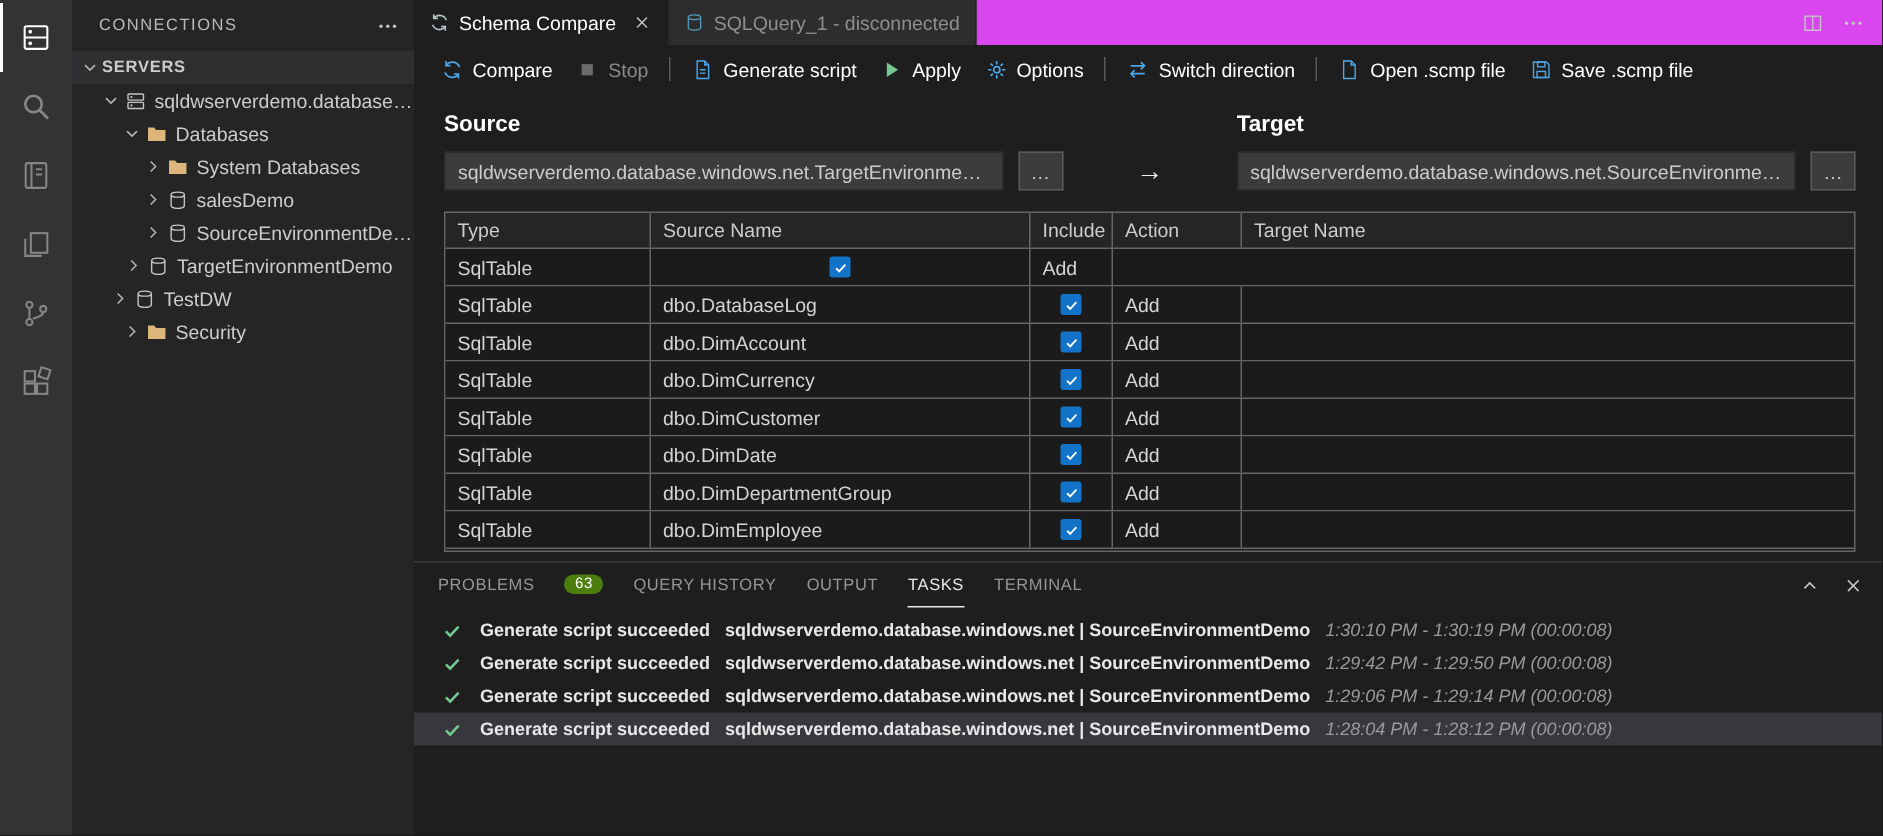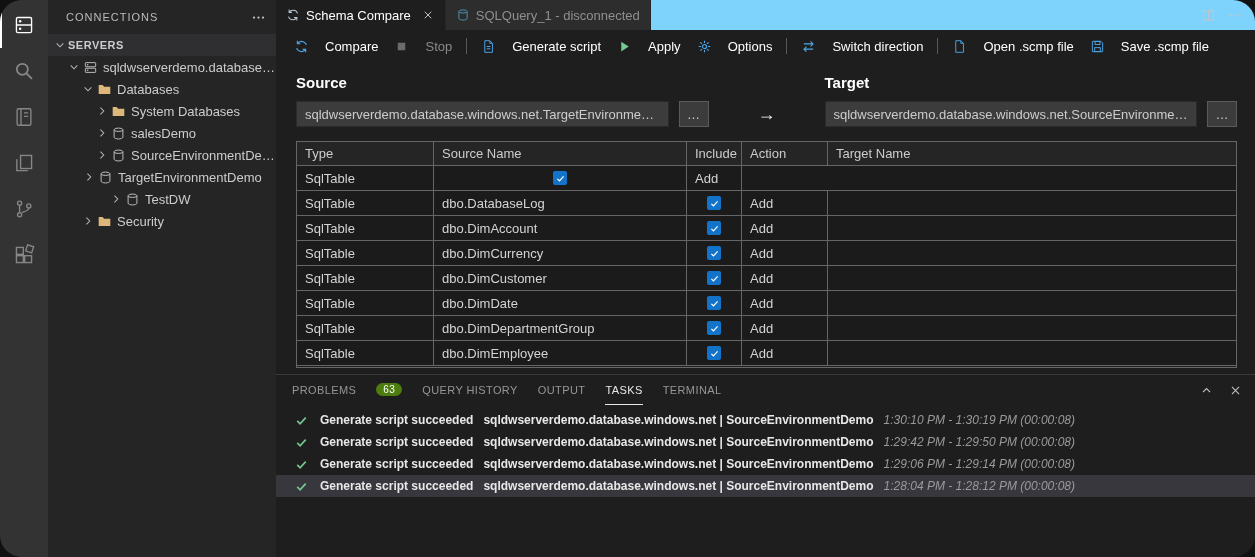--- a/index.html
+++ b/index.html
@@ -1,17 +1,17 @@
 <!DOCTYPE html>
 <html style="--accent: #4da6e8; --checkbox: #1273c8; --success: #73c991; --folder: #dcb67a; --selection: #37373d;"><head>
 <meta charset="utf-8">
 <style>
   * { box-sizing: border-box; }
   body { margin: 0; background: #111; font-family: "Liberation Sans", sans-serif; color: #ccc; }
-  .app { display: flex; width: 1255px; height: 557px; overflow: hidden; background: #1e1e1e; border-radius: 22px; }
+  .app { display: flex; width: 1255px; height: 557px; overflow: hidden; background: #1e1e1e; }
 
   
   .activity-bar { width: 48px; background: #333333; display: flex; flex-direction: column; align-items: center; padding-top: 2px; flex-shrink: 0; }
   .ab-btn { width: 48px; height: 46px; display: flex; align-items: center; justify-content: center; color: #868686; cursor: pointer; }
   .ab-btn.active { color: #ffffff; box-shadow: inset 2px 0 0 #ffffff; }
 
   
   .icon { display: inline-flex; align-items: center; justify-content: center; flex-shrink: 0; }
   .icon svg { width: 15px; height: 15px; display: block; }
   .ab-btn .icon svg { width: 22px; height: 22px; }
@@ -29,31 +29,31 @@
   .sidebar-title { flex: 1; font-size: 11px; letter-spacing: 1px; color: #bbbbbb; }
   .servers-header { height: 22px; display: flex; align-items: center; background: #2f2f32; font-size: 11px; font-weight: 700; letter-spacing: 0.5px; color: #cccccc; padding-left: 4px; cursor: pointer; }
   .server-tree { flex: 1; overflow: hidden; }
   .tree-item { height: 22px; display: flex; align-items: center; color: #cccccc; white-space: nowrap; overflow: hidden; cursor: pointer; }
   .tree-label { overflow: hidden; text-overflow: ellipsis; }
 
   
   .main { flex: 1; display: flex; flex-direction: column; min-width: 0; background: #1e1e1e; }
 
   
-  .tabbar { height: 30px; background: #7dd3fc; display: flex; align-items: stretch; flex-shrink: 0; }
+  .tabbar { height: 30px; background: #d946ef; display: flex; align-items: stretch; flex-shrink: 0; }
   .tabs { display: flex; }
   .tab { display: flex; align-items: center; gap: 6px; padding: 0 10px; font-size: 13px; background: #2d2d2d; color: #8f8f8f; border-right: 1px solid #252526; cursor: pointer; white-space: nowrap; }
   .tab.active { background: #1e1e1e; color: #ffffff; }
   .tab-close { color: #c5c5c5; margin-left: 4px; cursor: pointer; }
   .tabbar-spacer { flex: 1; }
   .tabbar-actions { display: flex; align-items: center; gap: 12px; padding: 0 12px; }
 
   
   .toolbar { height: 32px; display: flex; align-items: center; padding: 0 10px; background: #1e1e1e; flex-shrink: 0; }
-  .tb-btn { display: flex; align-items: center; gap: 16px; height: 26px; padding: 0 8px; background: none; border: none; color: #ffffff; font-family: inherit; font-size: 13px; cursor: pointer; white-space: nowrap; }
+  .tb-btn { display: flex; align-items: center; gap: 6px; height: 26px; padding: 0 8px; background: none; border: none; color: #ffffff; font-family: inherit; font-size: 13px; cursor: pointer; white-space: nowrap; }
   .tb-btn .icon { color: var(--accent); }
   .tb-btn.disabled { color: #8a8a8a; cursor: default; }
   .tb-btn.disabled .icon { color: #6b6b6b; }
   .tb-sep { width: 1px; height: 16px; background: #585858; margin: 0 6px; }
 
   
   .editor { flex: 1; min-height: 0; padding: 8px 18px 6px 20px; display: flex; flex-direction: column; }
   .st-grid { display: grid; grid-template-columns: 1fr 30px 96px 1fr 30px; column-gap: 10px; align-items: center; }
   .labels { margin: 4px 0 10px; }
   .st-label { font-size: 15px; font-weight: 700; color: #ffffff; }
@@ -247,21 +247,21 @@
             </svg>
           </span>
           <span class="icon tree-ic" data-name="database-icon">
             <svg viewBox="0 0 16 16">
               <ellipse cx="8" cy="4" rx="4.7" ry="1.8" fill="none" stroke="currentColor"></ellipse>
               <path d="M3.3 4v7.9c0 1 2.1 1.9 4.7 1.9s4.7-.9 4.7-1.9V4" fill="none" stroke="currentColor"></path>
             </svg>
           </span>
           <span class="tree-label" data-name="tree-item-label">TargetEnvironmentDemo</span>
         </div>
-        <div class="tree-item" data-name="tree-item" style="padding-left: 60px;">
+        <div class="tree-item" data-name="tree-item" style="padding-left: 24px;">
           <span class="icon twisty" data-name="chevron-right-icon">
             <svg viewBox="0 0 16 16">
               <path d="M6.2 4.2L10 8l-3.8 3.8" fill="none" stroke="currentColor" stroke-width="1.2"></path>
             </svg>
           </span>
           <span class="icon tree-ic" data-name="database-icon">
             <svg viewBox="0 0 16 16">
               <ellipse cx="8" cy="4" rx="4.7" ry="1.8" fill="none" stroke="currentColor"></ellipse>
               <path d="M3.3 4v7.9c0 1 2.1 1.9 4.7 1.9s4.7-.9 4.7-1.9V4" fill="none" stroke="currentColor"></path>
             </svg>

